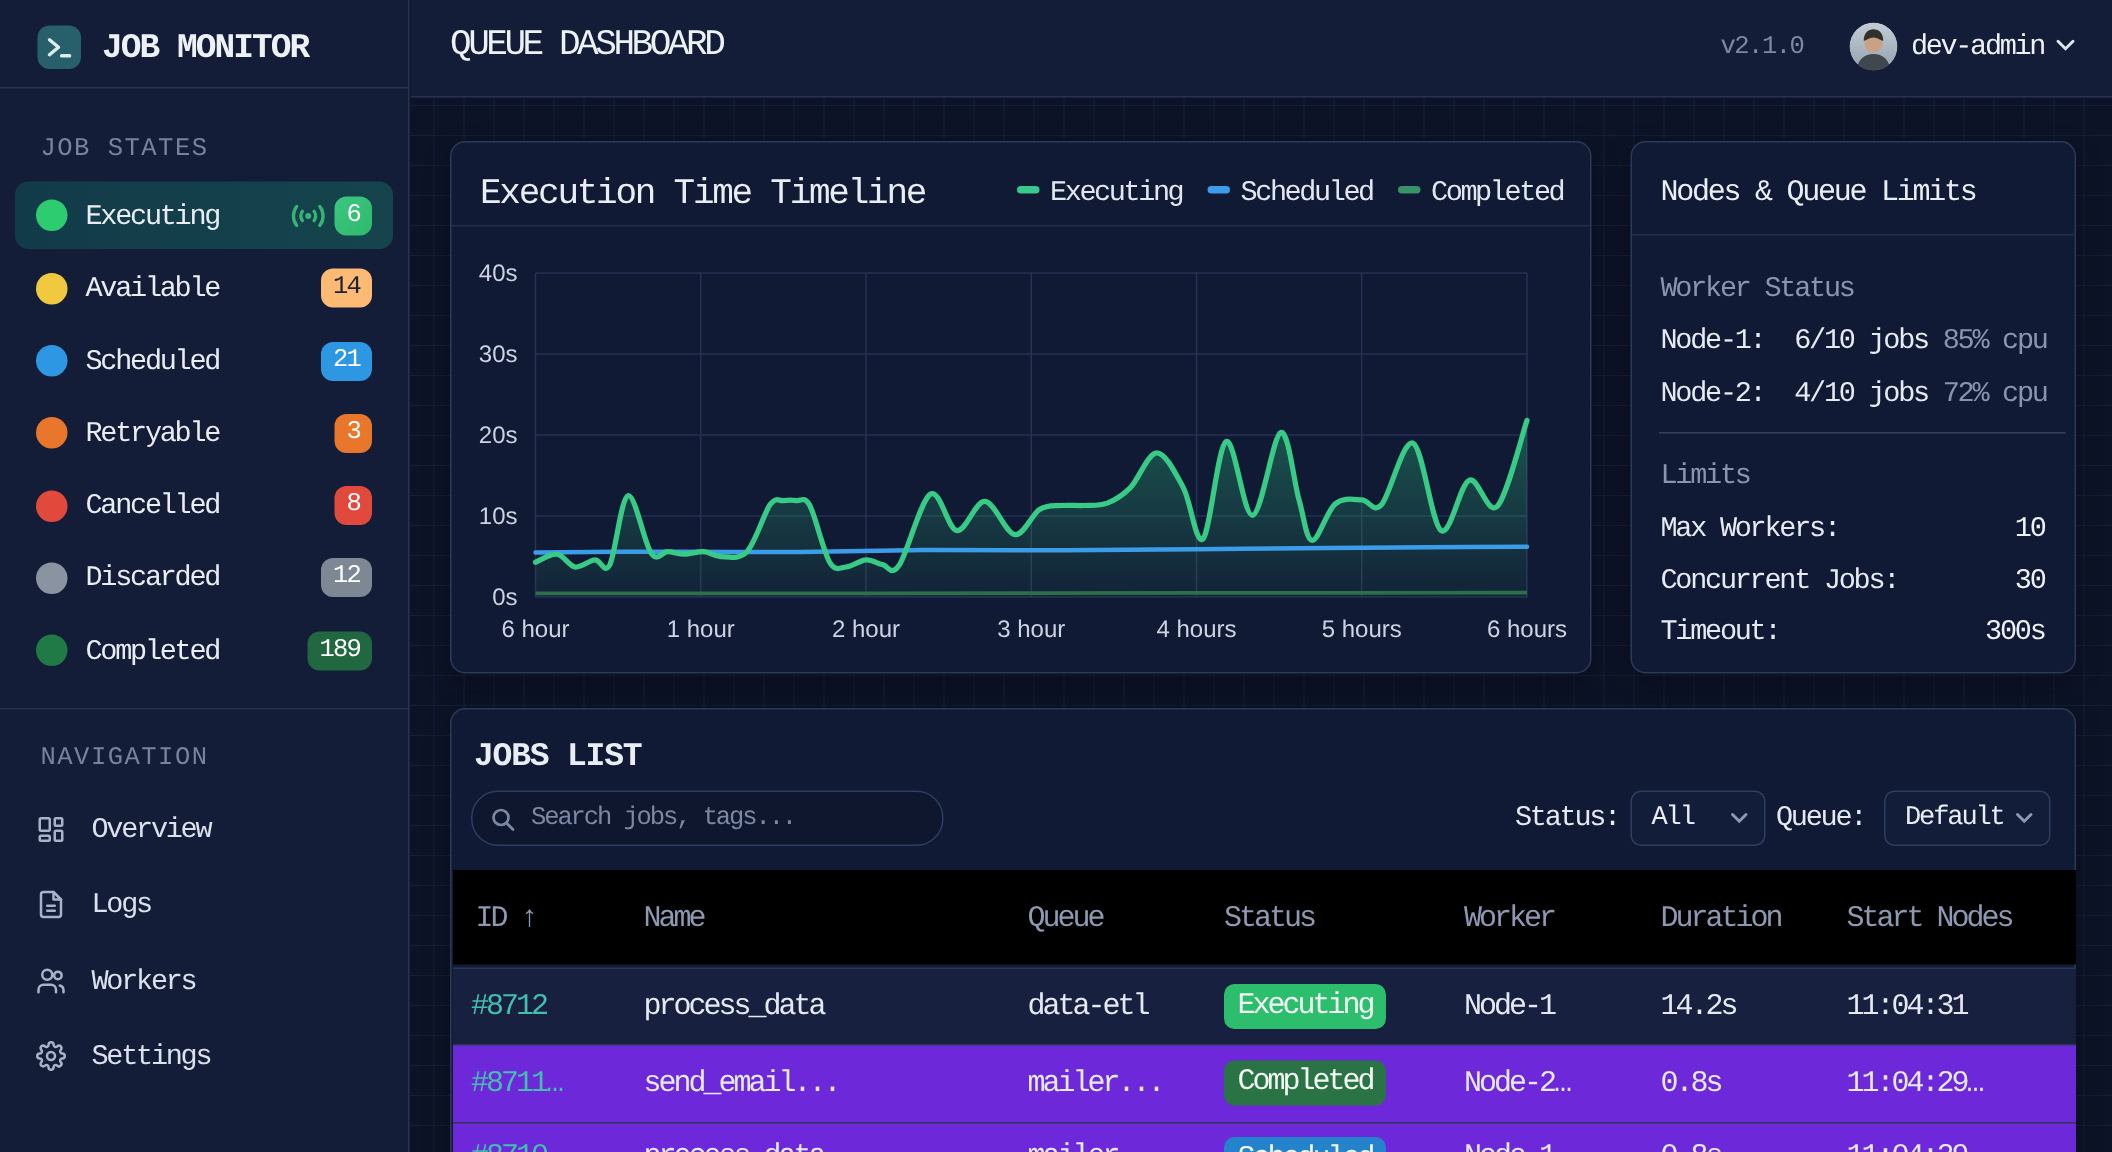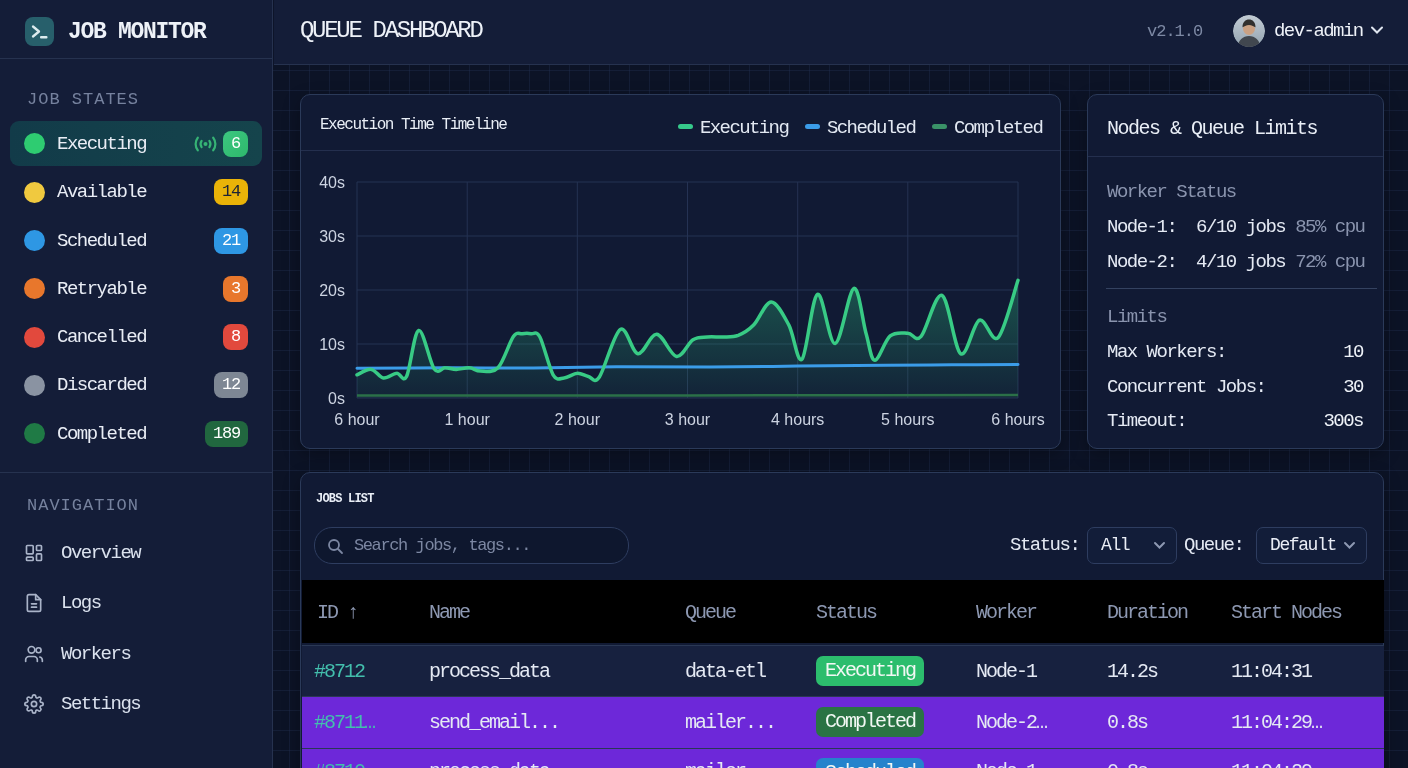--- a/index.html
+++ b/index.html
@@ -69,33 +69,33 @@
 #avatar { position:absolute; left:959px; top:15px; width:32px; height:32px; border-radius:50%; overflow:hidden; }
 #uname { position:absolute; left:1000px; top:20px; font-size:19px; letter-spacing:-1.55px; color:#eef2f8; }
 #uchev { position:absolute; left:1096px; top:25px; }
 
 .panel {
   position:absolute; background:#111a34; border:1px solid #2b3a59;
   border-radius:10px; box-shadow:0 6px 18px rgba(0,0,0,0.30);
 }
 #chart-panel { left:300px; top:94px; width:761px; height:355px; }
 #chart-head { position:relative; height:56px; border-bottom:1px solid #242f4e; }
-#chart-title { position:absolute; left:19px; top:21px; font-size:16px; letter-spacing:-1.5px; color:#e9eef6; }
+#chart-title { position:absolute; left:19px; top:21px; font-size:24px; letter-spacing:-1.5px; color:#e9eef6; }
 .leg { position:absolute; top:22px; font-size:19px; letter-spacing:-1.6px; color:#e2e8f2; }
 .leg .dash { display:inline-block; width:15px; height:5px; border-radius:3px; vertical-align:middle; margin-right:7px; margin-top:-3px;}
 #right-panel { left:1087px; top:94px; width:297px; height:355px; }
 #rp-head { height:62px; border-bottom:1px solid #242f4e; position:relative;}
 #rp-title { position:absolute; left:19px; top:22px; font-size:20px; letter-spacing:-1.5px; color:#e9eef6; }
 .rp-line { position:absolute; left:19px; font-size:19px; letter-spacing:-1.5px; white-space:pre; }
 .rp-gray { color:#8a94ae; }
 .rp-right { position:absolute; right:20px; font-size:19px; letter-spacing:-1.5px; text-align:right; color:#eef2f8;}
 #rp-div { position:absolute; left:18px; right:6px; top:193px; border-top:1px solid #344260; }
 
 #jobs-panel { left:300px; top:472px; width:1084px; height:360px; }
-#jobs-title { position:absolute; left:15px; top:19px; font-size:12px; font-weight:bold; letter-spacing:-0.8px; color:#e9eef6; }
+#jobs-title { position:absolute; left:15px; top:19px; font-size:22px; font-weight:bold; letter-spacing:-0.8px; color:#e9eef6; }
 #search {
   position:absolute; left:13px; top:54px; width:315px; height:37px;
   background:#0e172e; border:1px solid #2e3d60; border-radius:18px;
 }
 #search span { position:absolute; left:39px; top:8px; font-size:17px; letter-spacing:-1.4px; color:#7c87a2; }
 .filt-label { position:absolute; top:61px; font-size:19px; letter-spacing:-1.5px; color:#e4e9f3; }
 .dd {
   position:absolute; top:54px; height:37px; background:#121d39;
   border:1px solid #2e3d60; border-radius:7px; font-size:18px; letter-spacing:-1.4px; color:#e9edf5;
 }
@@ -138,21 +138,21 @@
       <path d="M7.6 4.9 A5.5 5.5 0 0 0 7.6 11.1"></path>
       <path d="M3.8 1.7 A10.2 10.2 0 0 0 3.8 14.3"></path>
       <path d="M15.4 4.9 A5.5 5.5 0 0 1 15.4 11.1"></path>
       <path d="M19.2 1.7 A10.2 10.2 0 0 1 19.2 14.3"></path>
     </svg>
     <div class="state-badge" style="background:linear-gradient(135deg,#3cc680,#2eb96c);">6</div>
   </div>
   <div class="state-row" style="top:168px;">
     <div class="state-dot" style="background:#f0c93f;"></div>
     <div class="state-name">Available</div>
-    <div class="state-badge" style="background:#eab308;color:#1c2336;">14</div>
+    <div class="state-badge" style="background:#fdba74;color:#1c2336;">14</div>
   </div>
   <div class="state-row" style="top:216.5px;">
     <div class="state-dot" style="background:#2e97e4;"></div>
     <div class="state-name">Scheduled</div>
     <div class="state-badge" style="background:#2e97e4;">21</div>
   </div>
   <div class="state-row" style="top:264.5px;">
     <div class="state-dot" style="background:#e8772c;"></div>
     <div class="state-name">Retryable</div>
     <div class="state-badge" style="background:#e8772c;">3</div>

